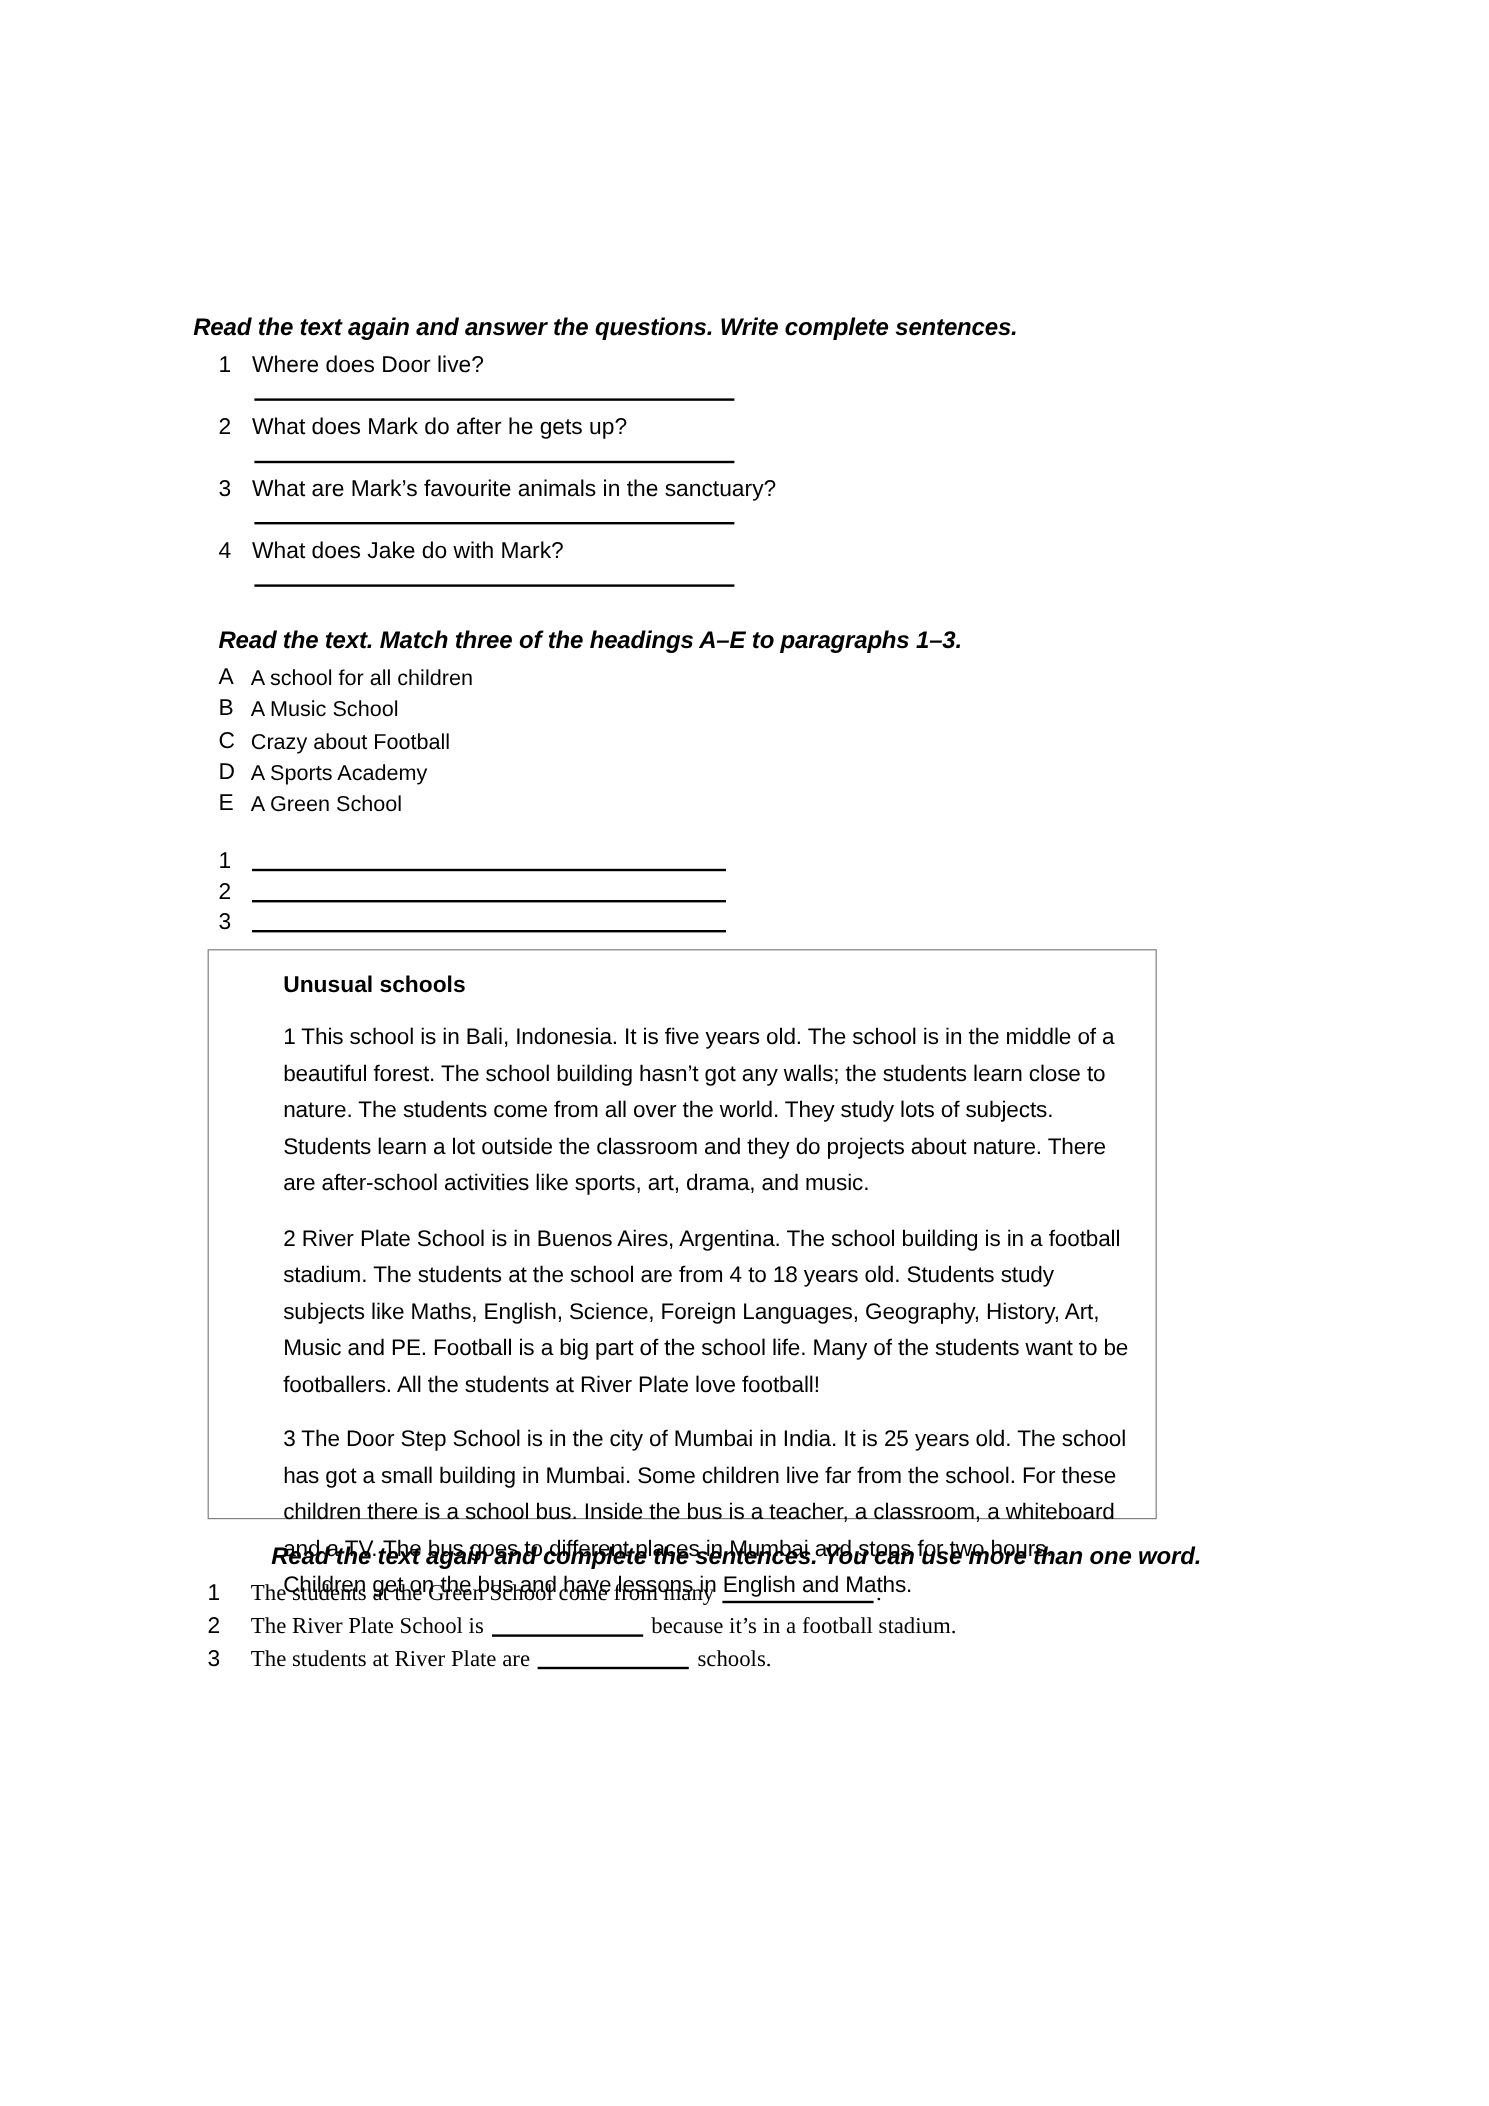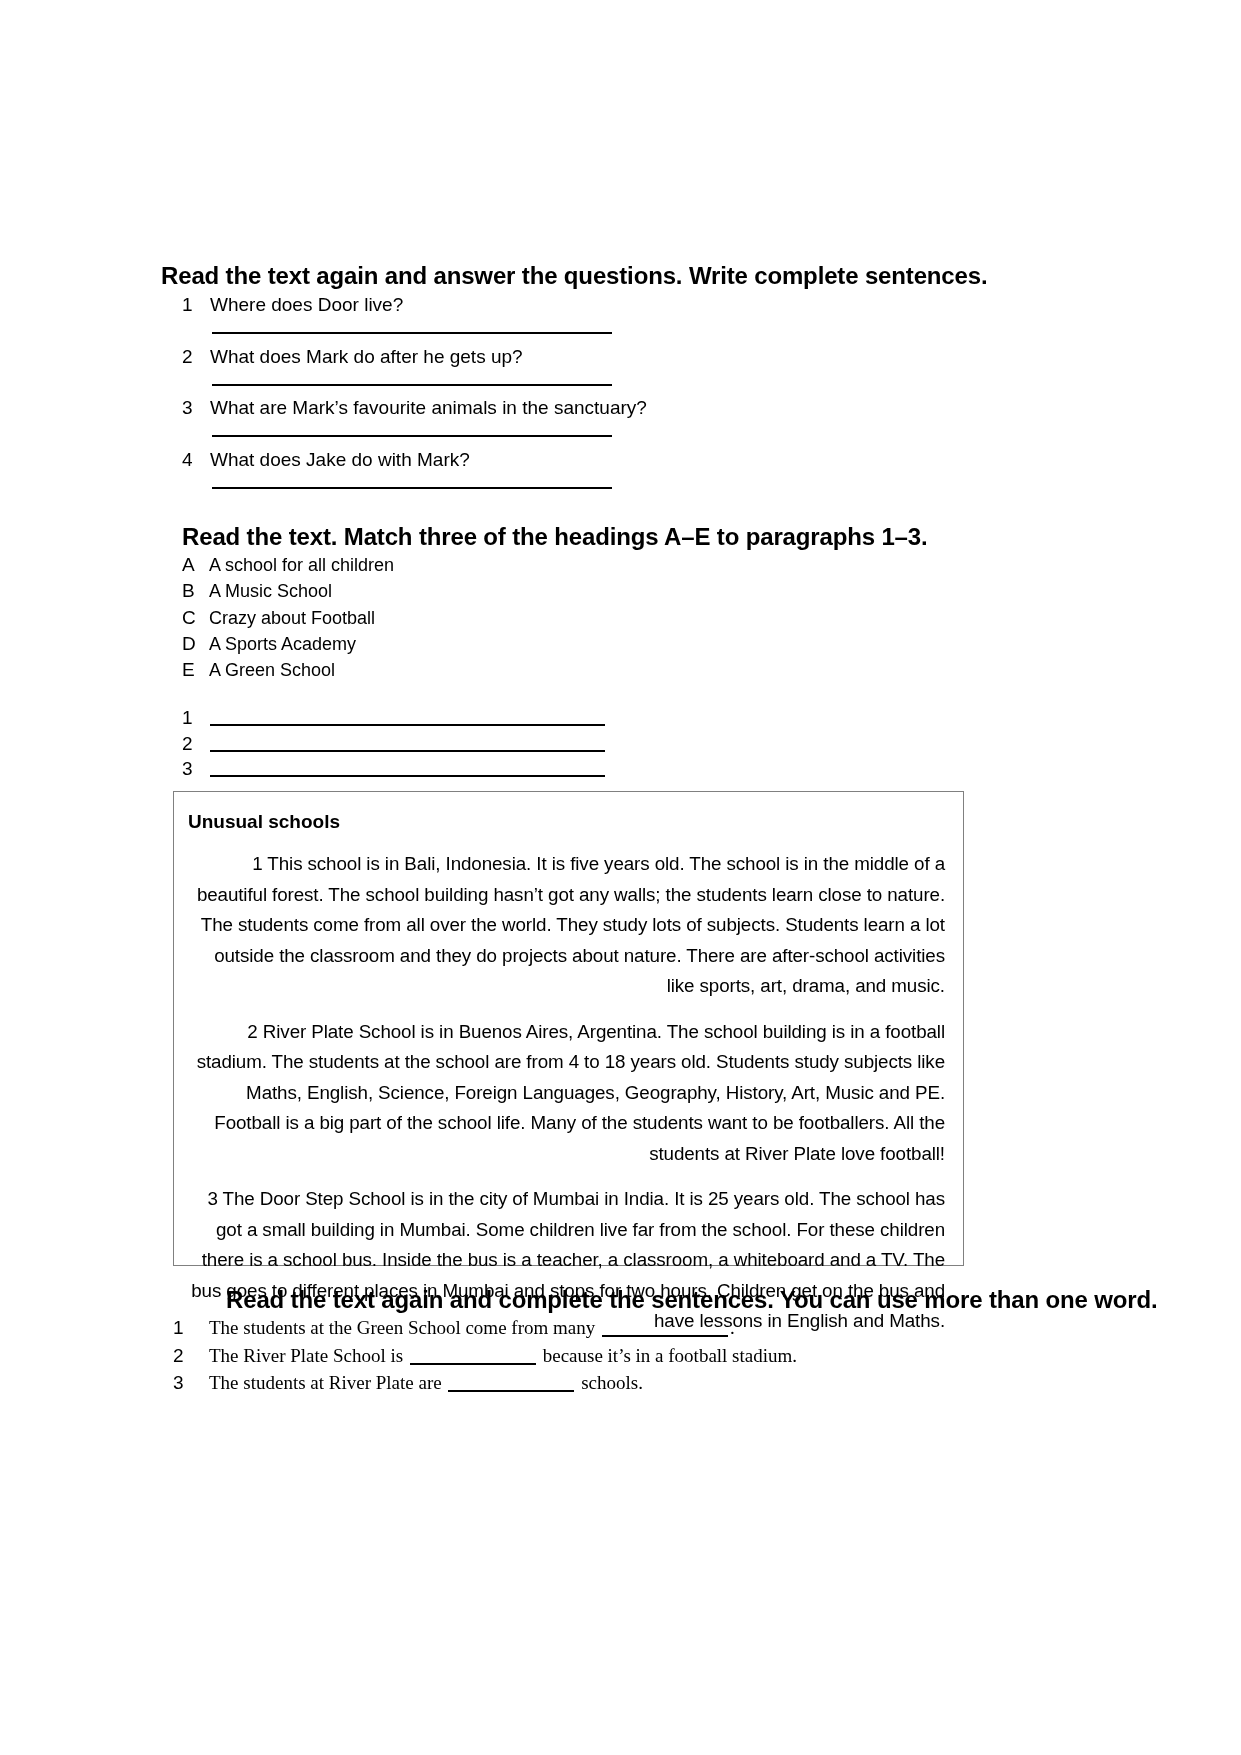--- a/index.html
+++ b/index.html
@@ -20,23 +20,24 @@
     left: 0;
     top: 0;
     width: 1241px;
     height: 1755px;
     background: #ffffff;
   }
 
   
   .exercise-heading {
     font-weight: bold;
-    font-size: 24px;
+    font-size: 20px;
     line-height: 1.25;
     letter-spacing: -0.15px;
+    font-style: italic;
   }
 
   
   #ex1-heading {
     position: absolute;
     left: 161px;
     top: 261px;
   }
   #ex1-list {
     position: absolute;
@@ -130,36 +131,36 @@
   
   #reading-box {
     position: absolute;
     left: 173px;
     top: 791px;
     width: 791px;
     height: 475px;
     border: 1.6px solid #808080;
     box-sizing: border-box;
     background: #ffffff;
+    padding-left: 48px;
   }
   #reading-box-inner {
     padding: 17px 18px 10px 14px;
   }
   #reading-title {
     font-weight: bold;
     font-size: 19px;
     line-height: 26px;
     margin: 0 0 14px 0;
   }
   .reading-para {
     font-size: 18.8px;
     line-height: 30.5px;
     margin: 0 0 15px 0;
     letter-spacing: -0.1px;
-    text-align: right;
   }
   .reading-para:last-child { margin-bottom: 0; }
 
   
   #ex3-heading {
     position: absolute;
     left: 182px;
     top: 1285px;
     margin-left: 44px;
   }

